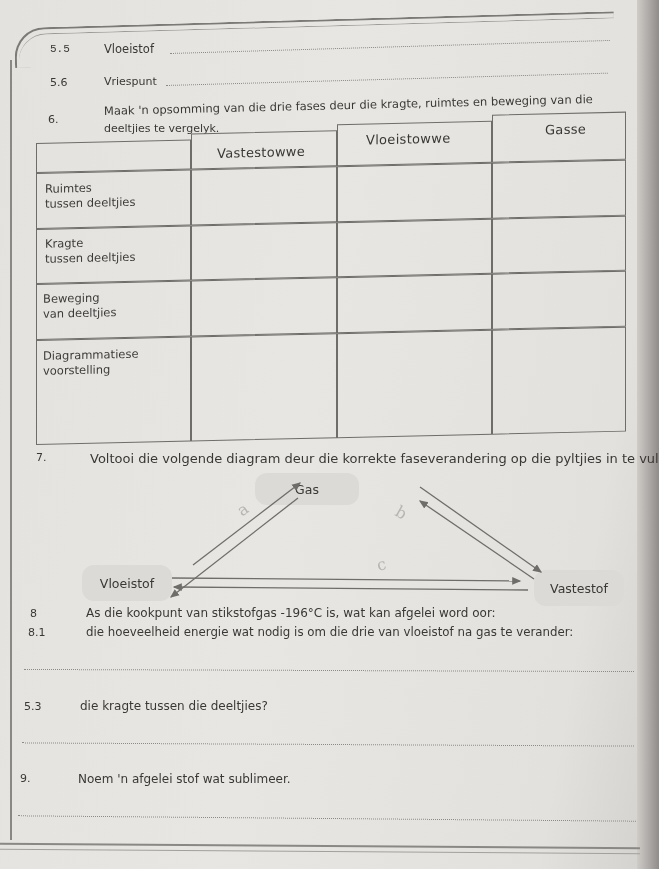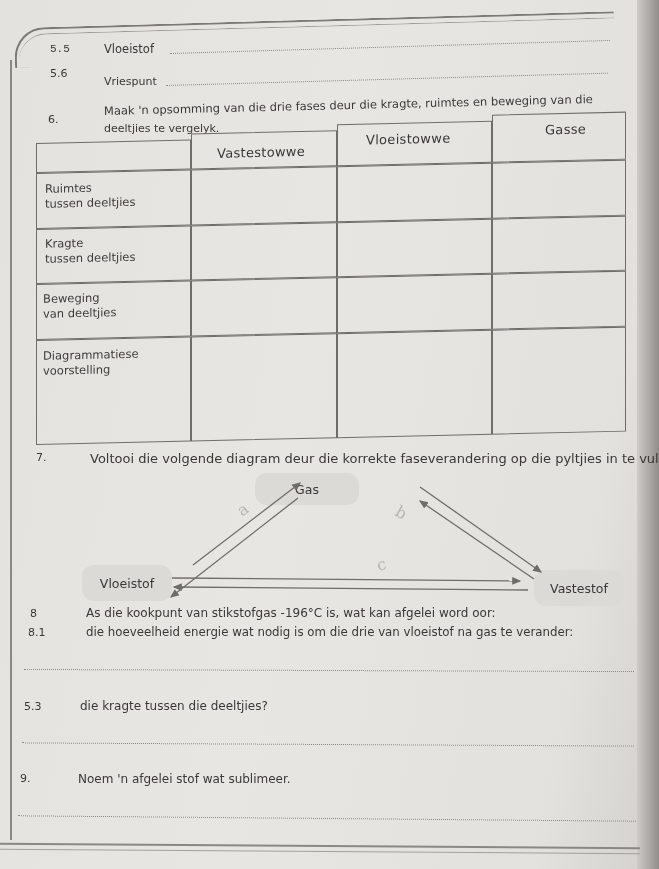--- a/index.html
+++ b/index.html
@@ -77,21 +77,21 @@
 <div class="frame-top"></div>
 <div class="frame-top2"></div>
 <div class="frame-left"></div>
 <div class="frame-bottom"></div>
 <div class="frame-bottom2"></div>
 
 <span class="qnum" style="left:50px;top:43px;font-family:Liberation Mono, monospace;">5.5</span>
 <span class="qtext" style="left:104px;top:42px;font-size:11.5px;">Vloeistof</span>
 <div class="dotline" style="left:170px;top:53px;width:440px;transform:rotate(-1.7deg);transform-origin:left;"></div>
 
-<span class="qnum" style="left:50px;top:67px;">5.6</span>
+<span class="qnum" style="left:50px;top:76px;">5.6</span>
 <span class="qtext" style="left:104px;top:75px;font-size:11px;">Vriespunt</span>
 <div class="dotline" style="left:166px;top:85px;width:442px;transform:rotate(-1.6deg);transform-origin:left;"></div>
 
 <span class="qnum" style="left:48px;top:113px;">6.</span>
 <span class="qtext" style="left:104px;top:104px;font-size:11.5px;transform:rotate(-1.4deg);transform-origin:left;">Maak 'n opsomming van die drie fases deur die kragte, ruimtes en beweging van die</span>
 <span class="qtext" style="left:104px;top:122px;font-size:11px;">deeltjies te vergelyk.</span>
 
 <div class="tbl">
 
   <div class="cell" style="left:0;top:18px;width:155px;height:30px;"></div>

